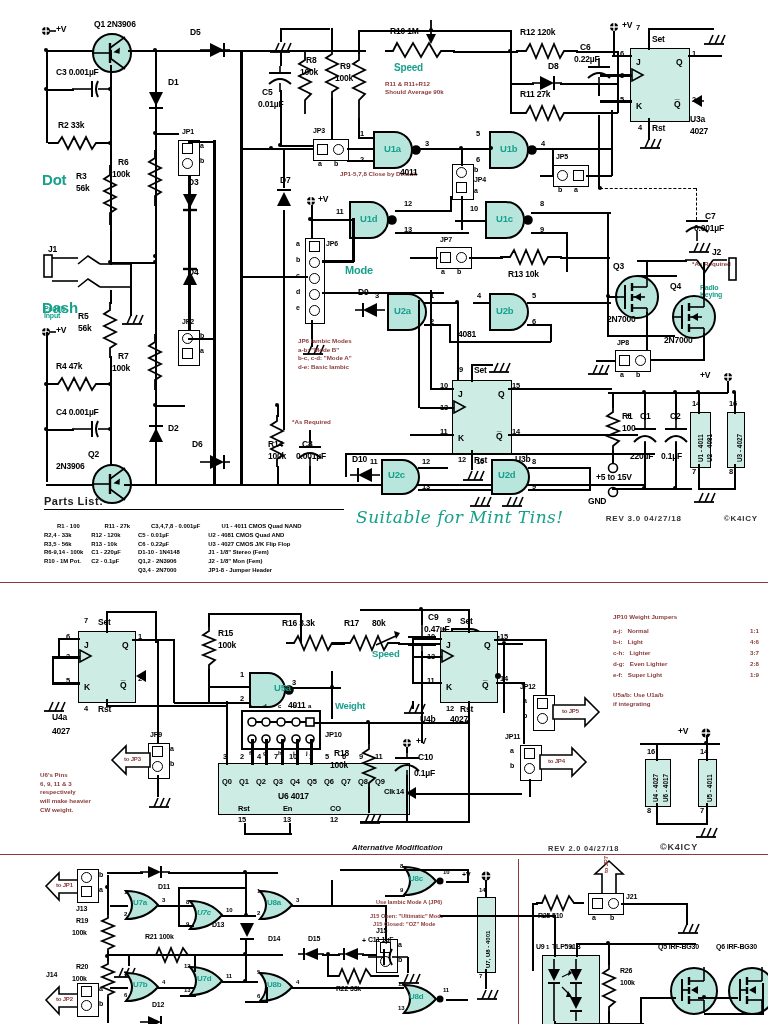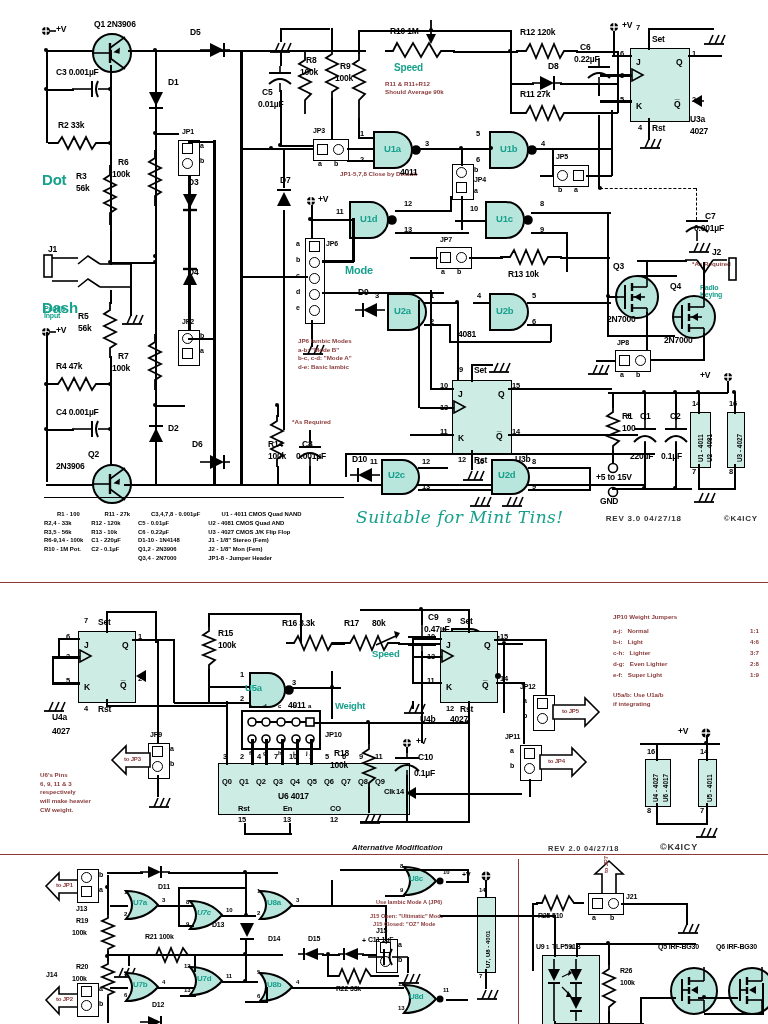--- a/index.html
+++ b/index.html
@@ -944,21 +944,21 @@
     <svg width="12" height="12">
           <circle cx="6" cy="6" r="4.5" fill="#fff" stroke="#000" stroke-width="1.6"></circle>
         </svg>
   </div>
   <div class="lbl" style="left:596px;top:473px;">+5 to 15V</div>
   <div class="el" style="left:607px;top:486px;">
     <svg width="12" height="12">
           <circle cx="6" cy="6" r="4.5" fill="#fff" stroke="#000" stroke-width="1.6"></circle>
         </svg>
   </div>
-  <div class="lbl" style="left:600px;top:497px;">GND</div>
+  <div class="lbl" style="left:588px;top:497px;">GND</div>
 
   <div class="el" style="left:632px;top:418px;">
     <svg width="26" height="34">
       <line x1="13" y1="0" x2="13" y2="10" stroke="#000" stroke-width="1.6"></line>
       <line x1="2" y1="11" x2="24" y2="11" stroke="#000" stroke-width="2"></line>
       <path d="M2 24 Q13 12 24 24" stroke="#000" stroke-width="2" fill="none"></path>
       <line x1="13" y1="23" x2="13" y2="34" stroke="#000" stroke-width="1.6"></line>
     </svg>
   </div>
   <div class="lbl" style="left:626px;top:412px;">+</div>
@@ -1022,20 +1022,21 @@
   <div class="gnd el" style="left:468px;top:494px;">
     <svg width="26" height="16">
           <line x1="2" y1="12" x2="22" y2="12" stroke="#000" stroke-width="1.8"></line>
           <line x1="7" y1="12" x2="11" y2="3" stroke="#000" stroke-width="1.6"></line>
           <line x1="13" y1="12" x2="17" y2="3" stroke="#000" stroke-width="1.6"></line>
           <line x1="19" y1="12" x2="23" y2="3" stroke="#000" stroke-width="1.6"></line>
         </svg>
   </div>
 
   <div id="partslist">
+    <div class="plt">Parts List:</div>
     <hr>
     <div class="plcols">
       <div>
         <span>R1 - 100</span><br><span>R2,4 - 33k</span><br><span>R3,5 - 56k</span><br><span>R6-9,14 - 100k</span><br><span>R10 - 1M Pot.</span>
       </div>
       <div>
         <span>R11 - 27k</span><br><span>R12 - 120k</span><br><span>R13 - 10k</span><br><span>C1 - 220µF</span><br><span>C2 - 0.1µF</span>
       </div>
       <div>
         <span>C3,4,7,8 - 0.001µF</span><br><span>C5 - 0.01µF</span><br><span>C6 - 0.22µF</span><br><span>D1-10 - 1N4148</span><br><span>Q1,2 - 2N3906</span><br><span>Q3,4 - 2N7000</span>
@@ -1142,21 +1143,21 @@
   <div class="h" style="left:208px;top:30px;width:92px;"></div>
   <div class="v" style="left:208px;top:86px;height:18px;"></div>
   <div class="h" style="left:208px;top:103px;width:42px;"></div>
 
   <div class="gate" style="left:248px;top:88px;">
     <svg width="54" height="38">
       <path d="M2 2 L20 2 A17 17 0 0 1 20 36 L2 36 Z" fill="#b8e6dd" stroke="#000" stroke-width="2"></path>
       <circle cx="41" cy="19" r="4" fill="#000" stroke="#000" stroke-width="1.6"></circle>
     </svg>
   </div>
-  <div class="lbl" style="left:245px;top:100px;color:#17a08c;font-size:9.5px;">U5a</div>
+  <div class="lbl" style="left:274px;top:100px;color:#17a08c;font-size:9.5px;">U5a</div>
   <div class="lbl pin" style="left:240px;top:88px;">1</div>
   <div class="lbl pin" style="left:240px;top:112px;">2</div>
   <div class="lbl pin" style="left:292px;top:96px;">3</div>
   <div class="lbl" style="left:288px;top:118px;">4011</div>
   <div class="h" style="left:208px;top:119px;width:42px;"></div>
   <div class="v" style="left:208px;top:103px;height:18px;"></div>
   <div class="h" style="left:174px;top:119px;width:36px;"></div>
   <div class="v" style="left:173px;top:56px;height:64px;"></div>
   <div class="h" style="left:293px;top:104px;width:48px;"></div>
   <div class="dot" style="left:330px;top:102px;"></div>

